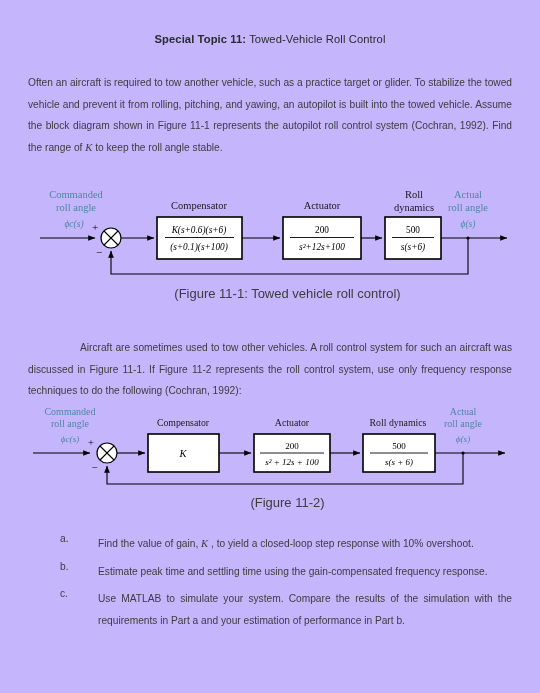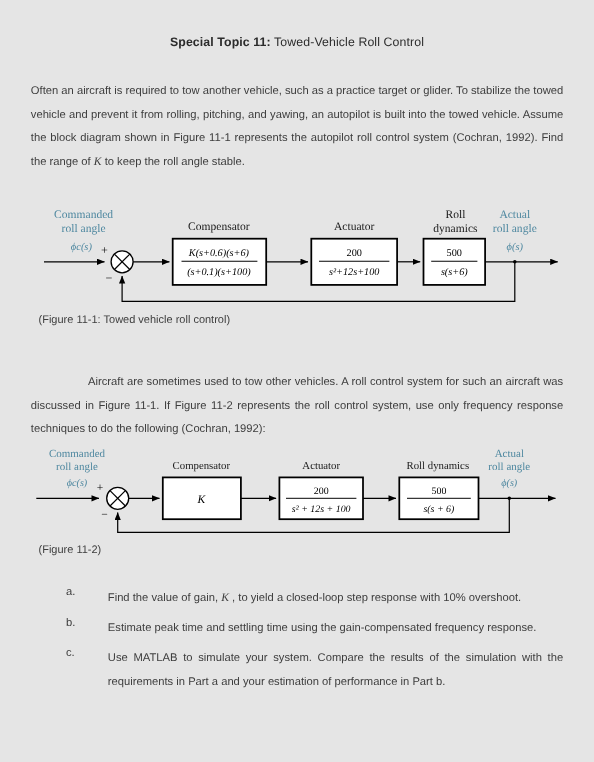--- a/index.html
+++ b/index.html
@@ -11,21 +11,21 @@
     width: 540px;
     height: 693px;
     position: relative;
     font-family: "Liberation Sans", sans-serif;
     color: #3a3a3a;
     overflow: hidden;
   }
   .page {
     position: absolute;
     inset: 0;
-    background: #e5e5e5;
+    background: #c4b5fd;
   }
 
   
   .title {
     position: absolute;
     left: 0; right: 0;
     top: 33px;
     text-align: center;
     font-size: 11.2px;
     color: #2b2b2b;
@@ -44,22 +44,22 @@
     text-align: justify;
     text-justify: inter-word;
   }
   .para.p1 { top: 72px; }
   .para.p2 { top: 325px; text-indent: 52px; margin-top: 12px; }
   .mathvar { font-family: "Liberation Serif", serif; font-style: italic; font-size: 10.6px; }
 
   .caption {
     position: absolute;
     left: 0; right: 0;
-    text-align: left;
-    font-size: 10px;
+    text-align: center;
+    font-size: 13px;
     color: #3d3d3d;
     margin-left: 35px;
   }
   .caption.c1 { top: 286px; }
   .caption.c2 { top: 495px; }
 
   
   .list { position: absolute; left: 60px; width: 452px; }
   .list-row {
     position: relative;

